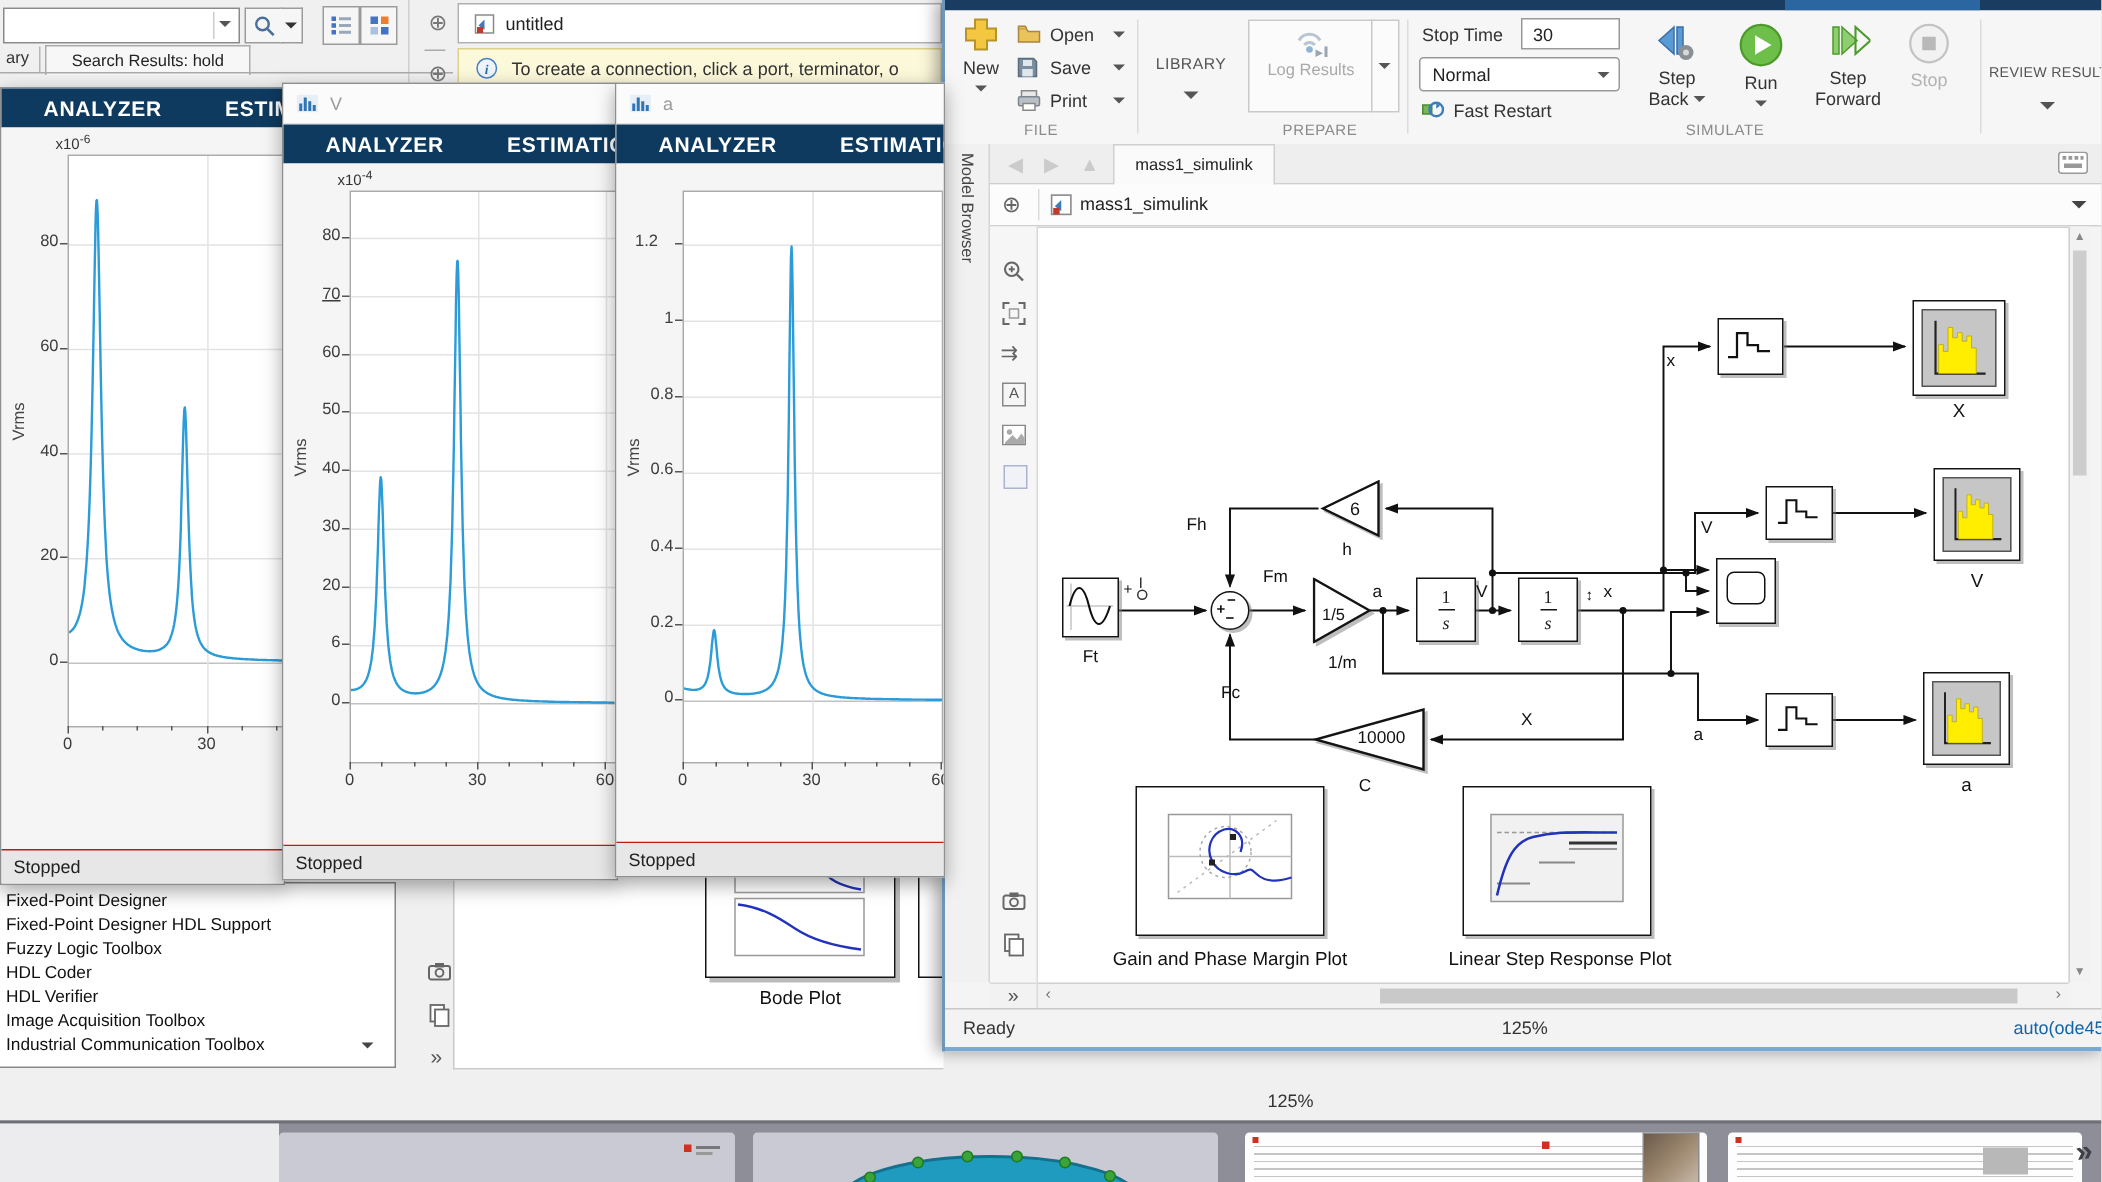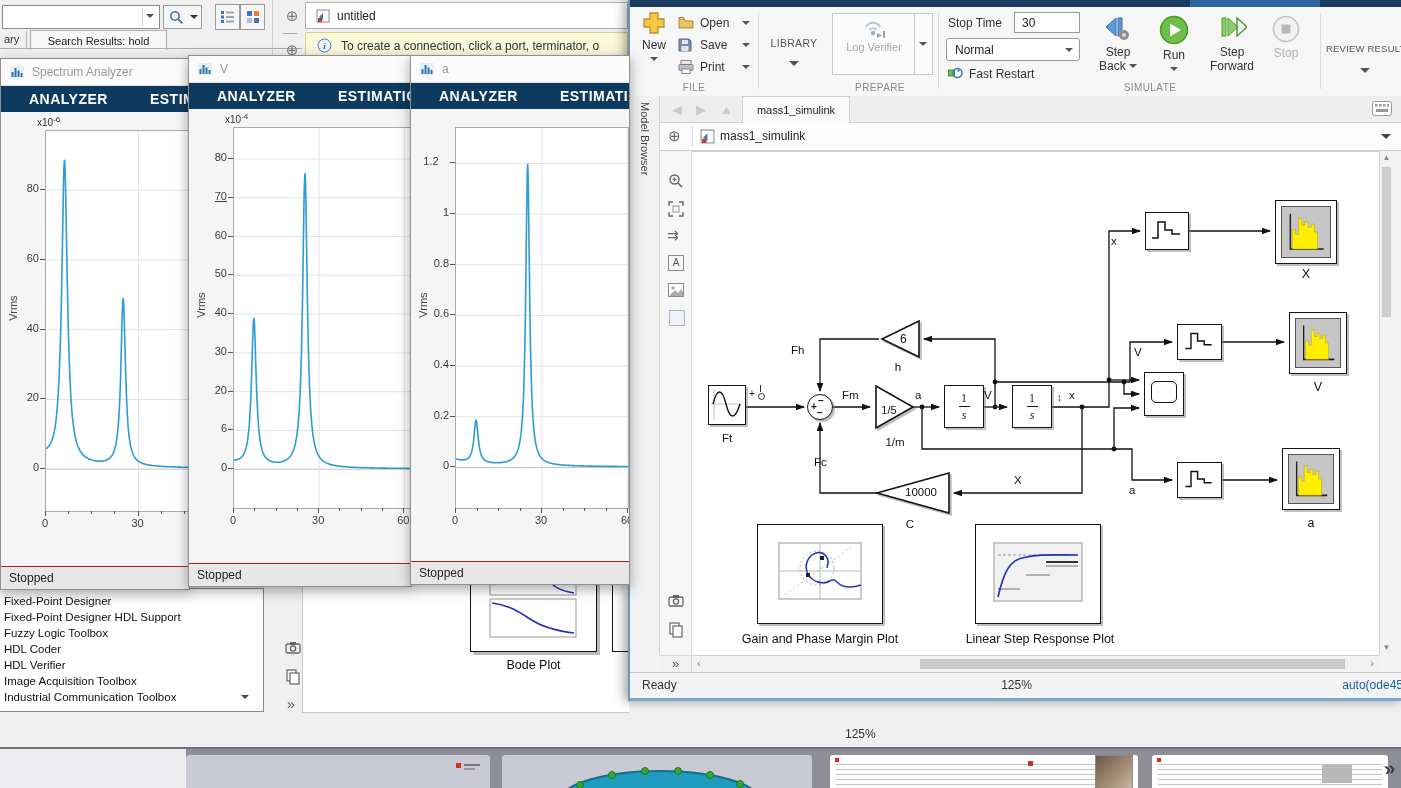--- a/index.html
+++ b/index.html
@@ -154,30 +154,20 @@
     <svg class="abs" style="left:286px;top:669px;" width="14" height="16" viewBox="0 0 14 16">
         <rect x="1" y="1" width="9" height="11" fill="#fff" stroke="#666" stroke-width="1.2"></rect>
         <rect x="4" y="4" width="9" height="11" fill="#fff" stroke="#666" stroke-width="1.2"></rect>
       </svg>
     <div class="abs" style="left:287px;top:696px;font-size:14px;color:#555;">»</div>
 
     <div class="statuszoom" style="left:845px;top:727px;">125%</div>
   </div>
 
   <section class="specwin" style="left:0;top:58px;width:188px;height:530px;z-index:2;">
-    <div class="sw-title">
-      <svg width="14" height="12" viewBox="0 0 14 12">
-          <rect x="0" y="0" width="14" height="12" fill="#e8eef5"></rect>
-          <rect x="1.5" y="6" width="2" height="5" fill="#2e75b6"></rect>
-          <rect x="4.5" y="2" width="2" height="9" fill="#2e75b6"></rect>
-          <rect x="7.5" y="4.5" width="2" height="6.5" fill="#2e75b6"></rect>
-          <rect x="10.5" y="7" width="2" height="4" fill="#2e75b6"></rect>
-        </svg>
-      <span class="t">Spectrum Analyzer</span>
-    </div>
     <div class="sw-ribbon">
       <span>ANALYZER</span>
       <span>ESTIMATION</span>
     </div>
     <div class="sw-plot">
       <div class="exp" style="left:36px;top:3px;"><span>x10</span><sup>-6</sup></div>
       <div class="ylab" style="left:-8px;top:190px;width:40px;text-align:center;">Vrms</div>
       <svg class="spec-svg" width="142" height="380">
           <line x1="0" x2="142" y1="338.1651376146789" y2="338.1651376146789" stroke="#c2c2c2" stroke-width="1"></line>
           <line x1="0" x2="142" y1="268.4403669724771" y2="268.4403669724771" stroke="#e3e3e3" stroke-width="1"></line>
@@ -390,21 +380,21 @@
       </div>
 
       <div class="tsbtn-box" style="left:202px;top:6px;width:82px;height:60px;text-align:center;">
         <svg width="28" height="20" viewBox="0 0 28 20" style="margin-top:4px;">
             <path d="M6,9 A8,8 0 0 1 20,9" fill="none" stroke="#b9c6d2" stroke-width="2"></path>
             <path d="M9.5,12 A4.5,4.5 0 0 1 16.5,12" fill="none" stroke="#b9c6d2" stroke-width="2"></path>
             <circle cx="13" cy="15" r="2.2" fill="#8fb3d4"></circle>
             <path d="M17,15 l5,2.5 l-5,2.5 z" fill="#9aa7b2"></path>
             <rect x="23" y="13" width="2" height="8" fill="#9aa7b2"></rect>
           </svg>
-        <div style="font-size:11px;color:#a9a9a9;line-height:1.25;">Log Verifier</div>
+        <div style="font-size:11px;color:#a9a9a9;line-height:1.25;">Log Results</div>
       </div>
       <div class="tsbtn-box" style="left:284px;top:6px;width:17px;height:60px;">
           <span class="caret-abs" style="left:4px;top:28px;"></span>
         </div>
       <div class="grouplbl" style="left:196px;top:75px;width:108px;">PREPARE</div>
       <div class="sepv" style="left:308px;top:6px;height:76px;"></div>
 
       <span class="tool-lbl" style="left:318px;top:9px;">Stop Time</span>
       <div class="abs" style="left:384px;top:5px;width:66px;height:21px;background:#fff;border:1px solid #999;font-size:12px;color:#222;line-height:21px;padding-left:7px;box-sizing:border-box;">30</div>
       <div class="abs" style="left:316px;top:31px;width:134px;height:23px;background:#fff;border:1px solid #999;border-radius:3px;font-size:12px;color:#222;line-height:23px;padding-left:8px;box-sizing:border-box;">
@@ -677,21 +667,21 @@
           <path d="M8,14 H88" stroke="#999" stroke-dasharray="3,2" fill="none"></path>
           <path d="M8,48 H30" stroke="#888" stroke-width="1.2" fill="none"></path>
           <path d="M36,34 H60" stroke="#888" stroke-width="1.2" fill="none"></path>
           <path d="M56,21 H88" stroke="#333" stroke-width="2" fill="none"></path>
             <path d="M56,25 H88" stroke="#777" stroke-width="1" fill="none"></path>
           <path d="M8,56 C14,30 20,20 32,17 C48,13 60,14 88,14" stroke="#2233bb" stroke-width="1.7" fill="none"></path>
         </svg>
       </div>
       <div class="dcap" style="left:258px;top:480px;width:180px;">Linear Step Response Plot</div>
 
-      <div class="dlabel" style="left:138px;top:237px;padding-left:12px;">Fm</div>
+      <div class="dlabel" style="left:138px;top:227px;padding-left:12px;">Fm</div>
       <div class="dlabel" style="left:223px;top:237px;">a</div>
       <div class="dlabel" style="left:292px;top:237px;">V</div>
       <div class="dlabel" style="left:365px;top:240px;font-size:10px;">↕</div>
       <div class="dlabel" style="left:377px;top:237px;">x</div>
       <div class="dlabel" style="left:99px;top:192px;">Fh</div>
       <div class="dlabel" style="left:122px;top:304px;">Fc</div>
       <div class="dlabel" style="left:322px;top:322px;">X</div>
       <div class="dlabel" style="left:419px;top:83px;">x</div>
       <div class="dlabel" style="left:442px;top:194px;">V</div>
       <div class="dlabel" style="left:437px;top:332px;">a</div>

